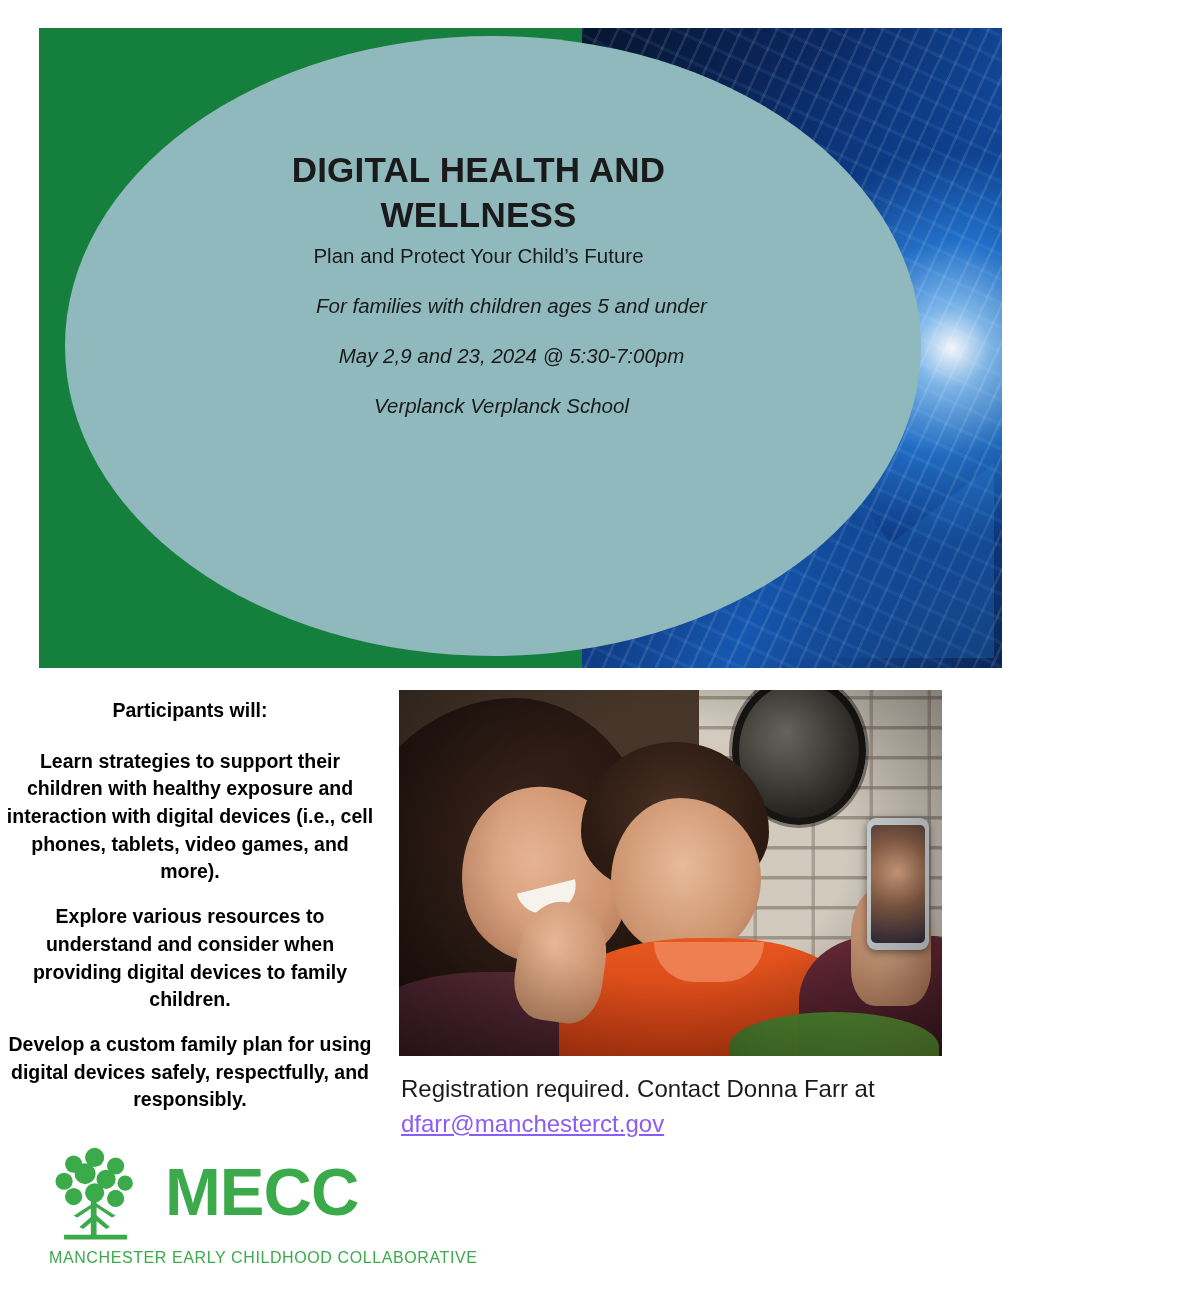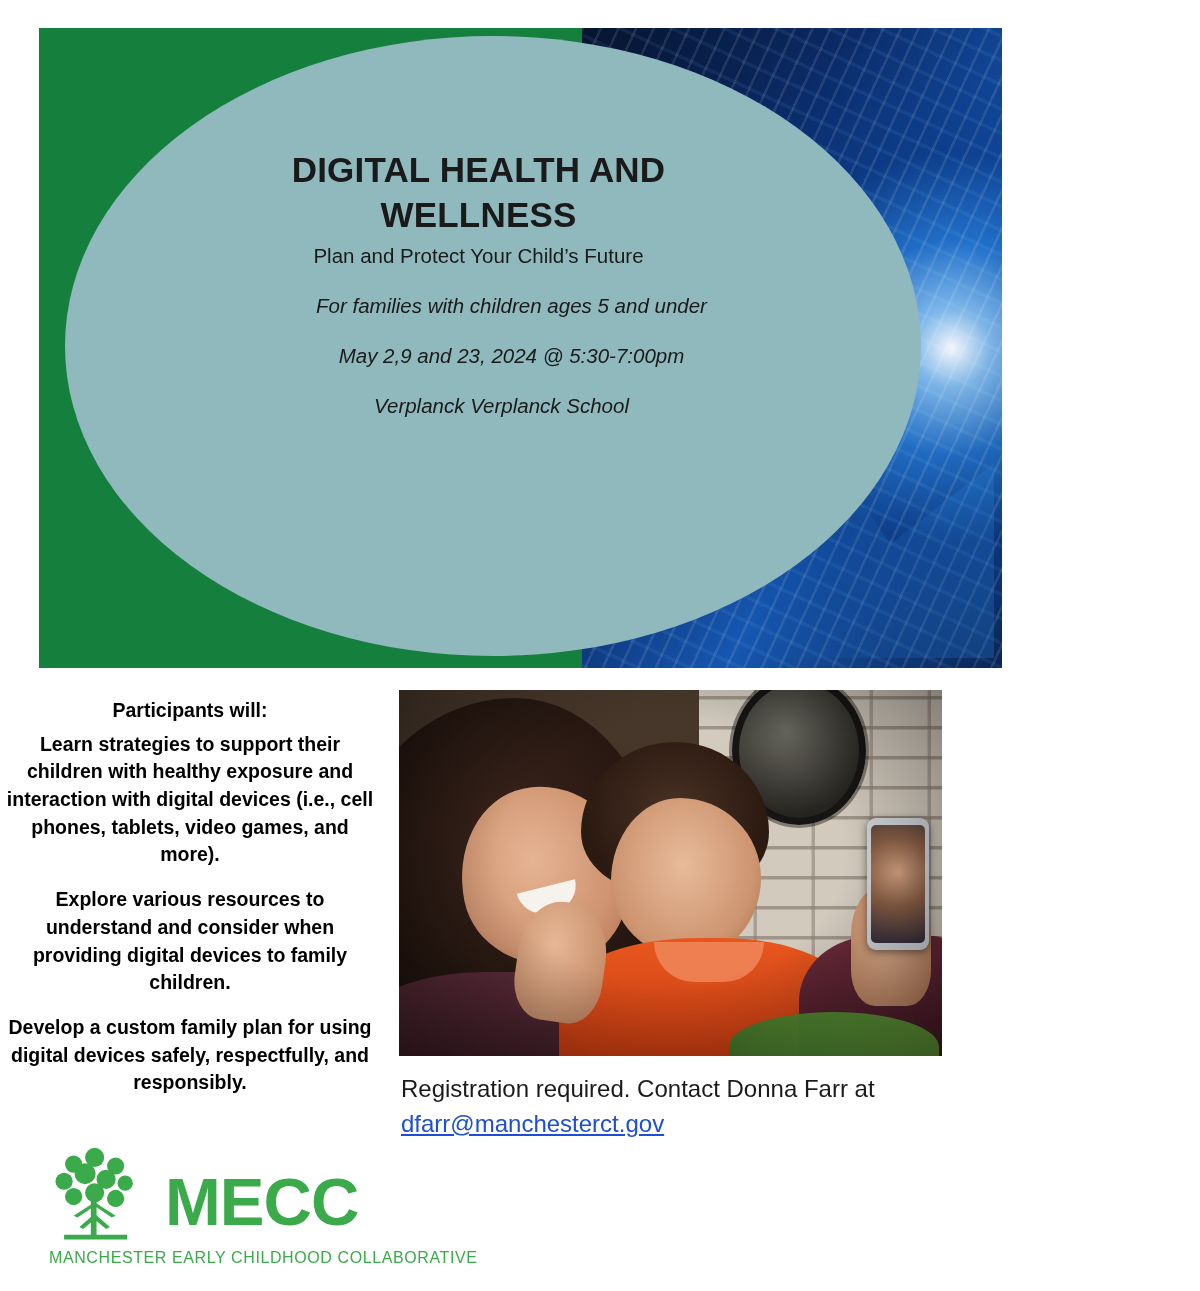--- a/index.html
+++ b/index.html
@@ -116,34 +116,34 @@
     left: 0px;
     top: 697px;
     width: 380px;
     text-align: center;
     font-weight: bold;
     font-size: 19.5px;
     line-height: 1.42;
     color: #000;
   }
   .participants p { margin: 0 0 17px 0; }
-  .participants p:first-child { margin-bottom: 6px; }
+  .participants p:first-child { margin-bottom: 23px; }
 
   
   .logo {
     position: absolute;
     left: 45px;
     top: 1145px;
     width: 300px;
     height: 130px;
   }
   .logo-word {
     position: absolute;
     left: 120px;
-    top: 18px;
+    top: 8px;
     font-size: 67px;
     font-weight: bold;
     letter-spacing: -1px;
     color: #3aaa4a;
     font-family: "Liberation Sans", sans-serif;
   }
   .logo-tag {
     position: absolute;
     left: 4px;
     top: 104px;
@@ -312,21 +312,21 @@
   .registration {
     position: absolute;
     left: 401px;
     top: 1072px;
     width: 560px;
     font-size: 24px;
     line-height: 1.45;
     color: #1a1a1a;
   }
   .registration a {
-    color: #1d4ed8;
+    color: #8b5cf6;
     text-decoration: underline;
   }
 </style>
 </head>
 <body>
 
 <div class="hero">
   <div class="hero-glow"></div>
   <div class="hero-glow-blocks"></div>
   <div class="hero-oval"></div>

